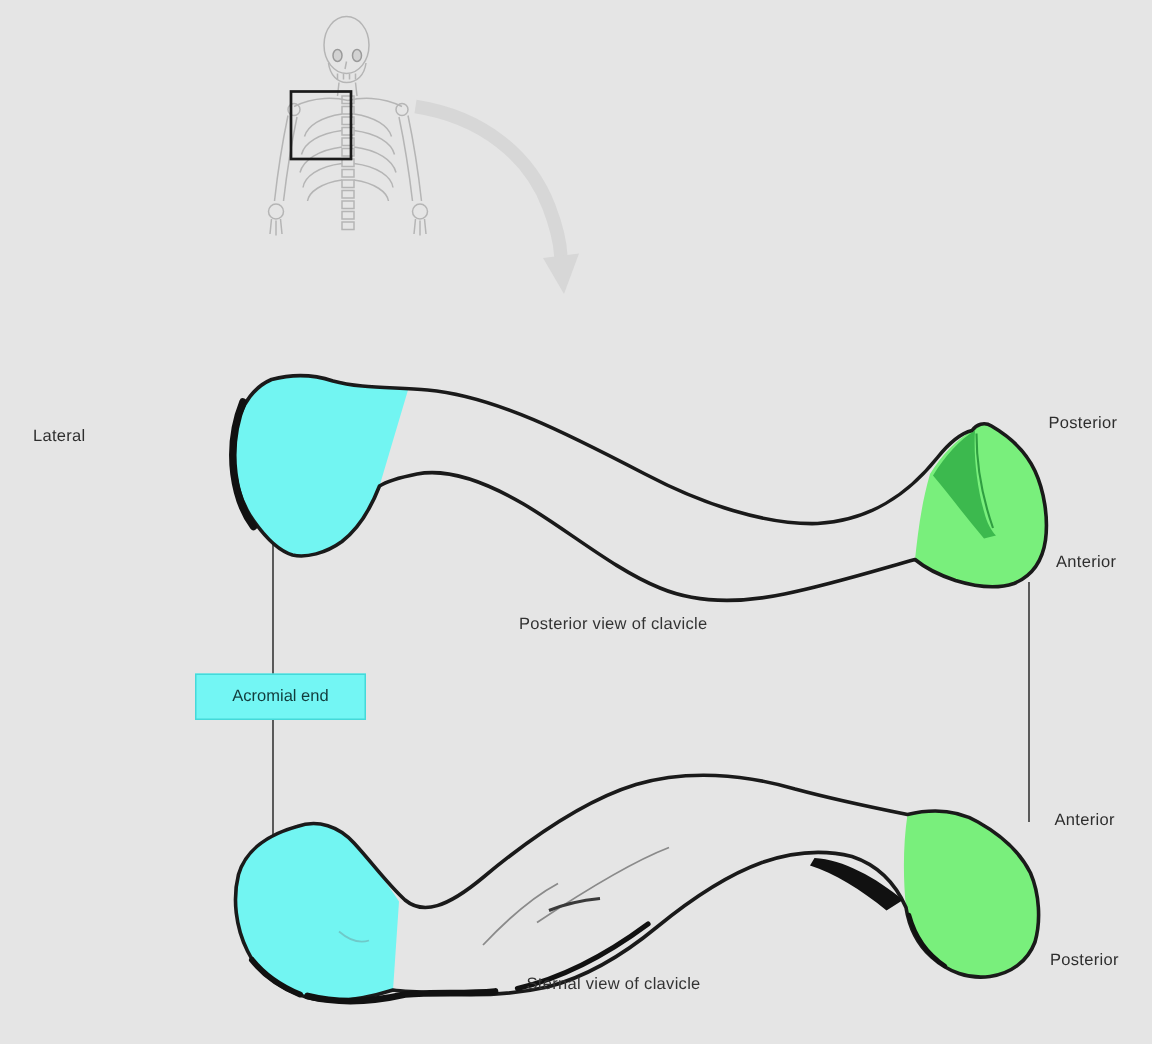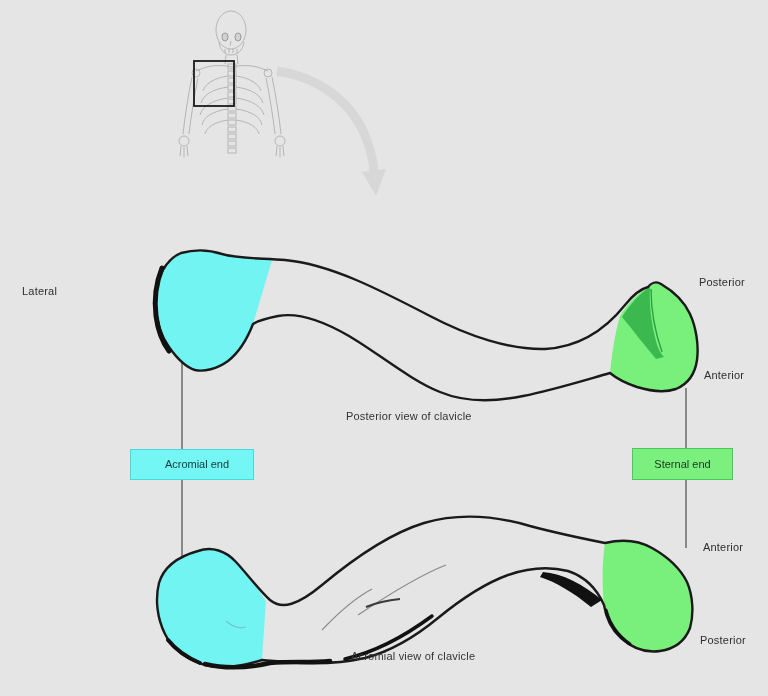--- a/index.html
+++ b/index.html
@@ -10,21 +10,21 @@
   svg{position:absolute;left:0;top:0;}
   .lbl{
     position:absolute;font-size:11px;color:#2e2e2e;line-height:1;white-space:nowrap;
     letter-spacing:.2px;
   }
   .caption{font-size:11px;color:#333;}
   .endbox{
     position:absolute;display:flex;align-items:center;justify-content:center;
     font-size:11px;line-height:1;white-space:nowrap;
   }
-  #acromial-box{left:130px;top:449px;width:112px;height:29px;background:#73f6f4;border:1px solid #45d9d9;color:#123c3c;padding-left:10px;}
+  #acromial-box{left:130px;top:449px;width:112px;height:29px;background:#73f6f4;border:1px solid #45d9d9;color:#123c3c;}
   #sternal-box{left:632px;top:448px;width:99px;height:30px;background:#7bf07e;border:1px solid #46c95a;color:#143a1a;}
 </style>
 </head>
 <body>
 
 <div id="canvas">
 
   <svg width="768" height="696" viewBox="0 0 768 696">
 
     <g stroke="#b5b5b5" fill="none" stroke-width="1">
@@ -141,22 +141,19 @@
 
   <div class="lbl" style="left:22px;top:286px;">Lateral</div>
 
   <div class="lbl" style="left:699px;top:277px;">Posterior</div>
   <div class="lbl" style="left:704px;top:370px;">Anterior</div>
 
   <div class="lbl" style="left:703px;top:542px;">Anterior</div>
   <div class="lbl" style="left:700px;top:635px;">Posterior</div>
 
   <div class="lbl caption" style="left:346px;top:411px;">Posterior view of clavicle</div>
-  <div class="lbl caption" style="left:351px;top:651px;">Acromial view of clavicle</div>
+  <div class="lbl caption" style="left:351px;top:651px;">Sternal view of clavicle</div>
 
   <div id="acromial-box" class="endbox">
     <span>Acromial end</span>
-  </div>
-  <div id="sternal-box" class="endbox">
-    <span>Sternal end</span>
   </div>
 
 </div>
 
 </body></html>

